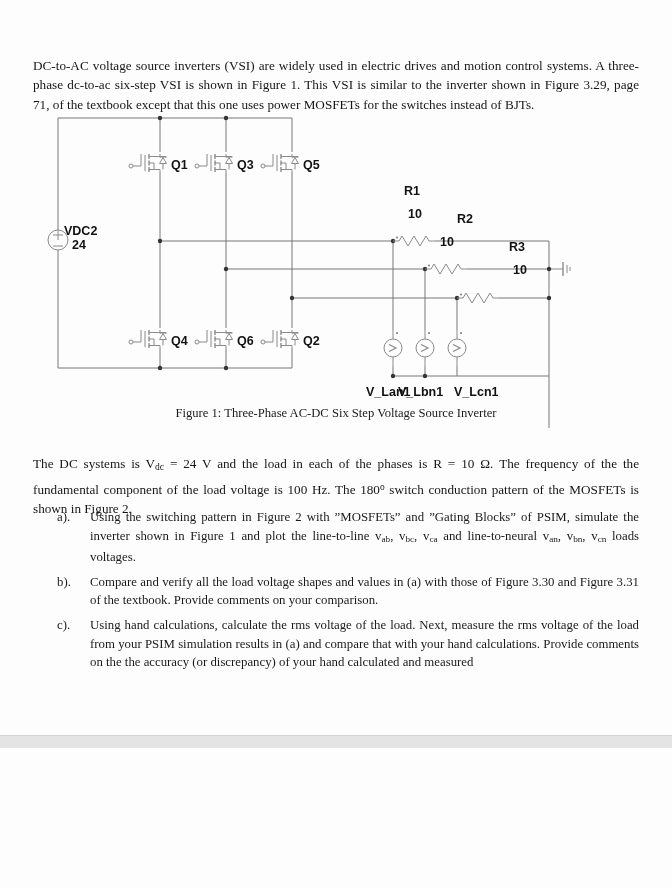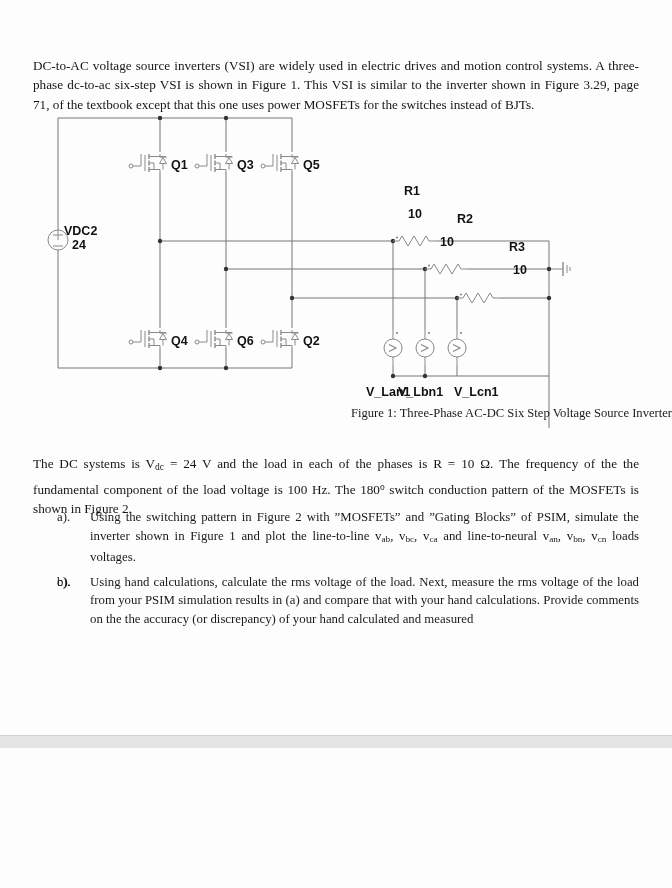--- a/index.html
+++ b/index.html
@@ -38,21 +38,21 @@
   
   #figure-block {
     position: absolute;
     left: 0; top: 108px;
     width: 672px; height: 320px;
   }
   #figure-caption {
     position: absolute;
     left: 0; top: 406px;
     width: 672px;
-    text-align: right;
+    text-align: center;
     font-size: 12.6px;
     color: #1a1a1a;
   }
 
   
   #task-list {
     position: absolute;
     left: 0; top: 508px;
     width: 672px;
   }
@@ -280,21 +280,21 @@
     <span>The DC systems is V</span><span class="sub">dc</span><span> = 24 V and the load in each of the phases is R = 10 Ω. The frequency of the the fundamental component of the load voltage is 100 Hz. The 180</span><span class="sup">o</span><span> switch conduction pattern of the MOSFETs is shown in Figure 2.</span>
   </p>
 
   <div id="task-list">
 
     <div class="list-item">
       <span class="list-marker">a).</span><span>Using the switching pattern in Figure 2 with ”MOSFETs” and ”Gating Blocks” of PSIM, simulate the inverter shown in Figure 1 and plot the line-to-line v</span><span class="sub">ab</span><span>, v</span><span class="sub">bc</span><span>, v</span><span class="sub">ca</span><span> and line-to-neural v</span><span class="sub">an</span><span>, v</span><span class="sub">bn</span><span>, v</span><span class="sub">cn</span><span> loads voltages.</span>
     </div>
 
     <div class="list-item">
-      <span class="list-marker">b).</span>
+      <span class="list-marker">b).</span><span>Compare and verify all the load voltage shapes and values in (a) with those of Figure 3.30 and Figure 3.31 of the textbook. Provide comments on your comparison.</span>
     </div>
 
     <div class="list-item">
       <span class="list-marker">c).</span><span>Using hand calculations, calculate the rms voltage of the load. Next, measure the rms voltage of the load from your PSIM simulation results in (a) and compare that with your hand calculations. Provide comments on the the accuracy (or discrepancy) of your hand calculated and measured</span>
     </div>
 
   </div>
 </div>
 
 <div id="page-break-band"></div>

